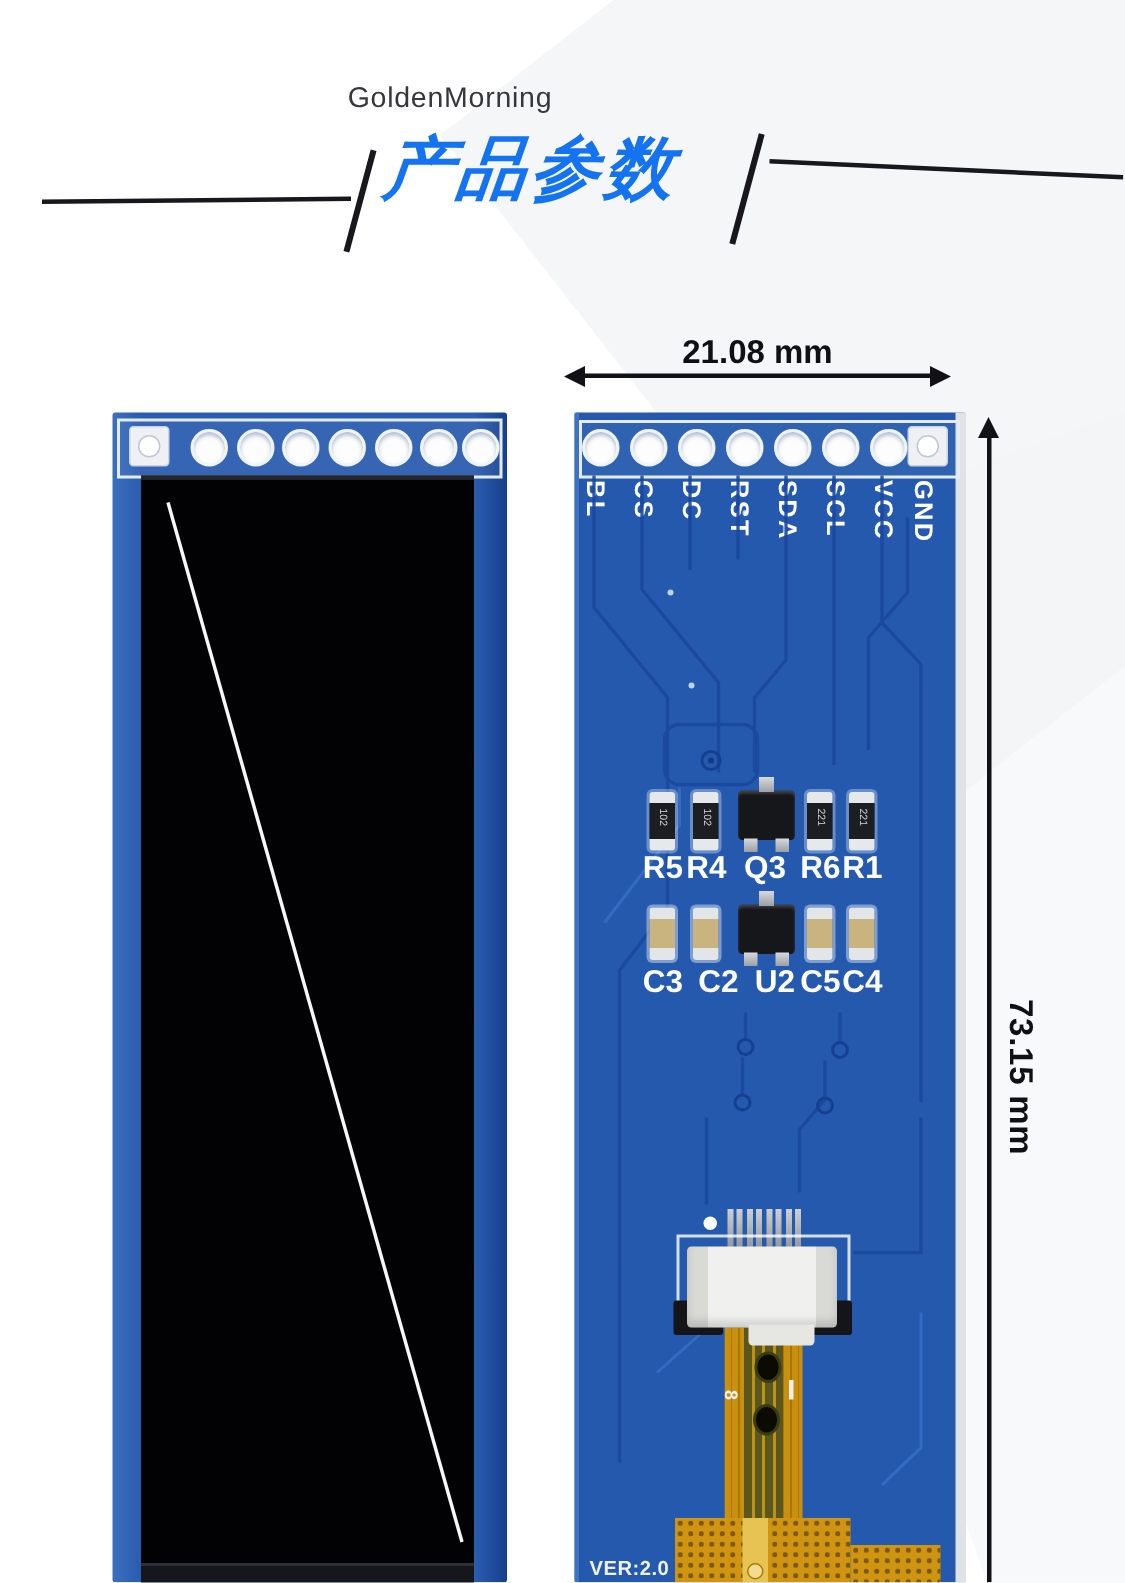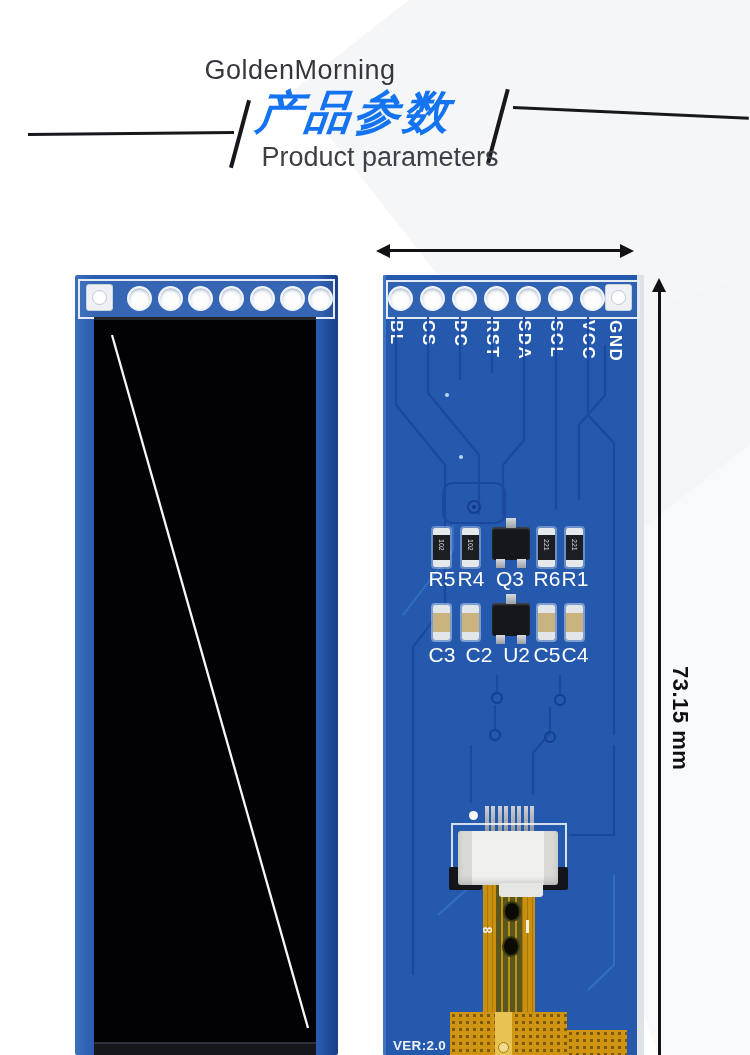--- a/index.html
+++ b/index.html
@@ -4,21 +4,21 @@
 <style>
   html,body{margin:0;padding:0;background:#fff;}
   #page{position:relative;width:750px;height:1055px;overflow:hidden;background:#fff;
         font-family:"Liberation Sans",sans-serif;}
   .shade{position:absolute;background:#f2f3f6;z-index:0;}
   #shade1{left:400px;top:-160px;width:620px;height:560px;transform:rotate(-38deg);opacity:.75;}
   #shade2{left:560px;top:300px;width:400px;height:900px;transform:rotate(-20deg);opacity:.5;}
 
   
   .brand{position:absolute;left:150px;top:55px;width:300px;text-align:center;
-         font-size:27px;color:#36363c;letter-spacing:.5px;z-index:3;}
+         font-size:19px;color:#36363c;letter-spacing:.5px;z-index:3;}
   .title-cn{position:absolute;left:256px;top:82px;width:240px;font-size:46px;font-weight:800;
             color:#1473f0;font-style:italic;transform:skewX(-6deg);letter-spacing:3px;
             white-space:nowrap;z-index:3;}
   .subtitle{position:absolute;left:235px;top:142px;width:290px;text-align:center;
             font-size:27px;color:#3e3e46;z-index:3;}
   .slash{position:absolute;width:4px;background:#17171c;z-index:3;}
   #slash-l{left:238px;top:99px;height:70px;transform:rotate(15deg);}
   #slash-r{left:496px;top:88px;height:76px;transform:rotate(15deg);}
   .hline{position:absolute;height:3px;background:#17171c;z-index:3;}
   #hline-l{left:28px;top:132px;width:206px;transform:rotate(-.6deg);}
@@ -73,21 +73,21 @@
         font-size:7px;color:#d4d8dd;line-height:7px;}
   .cap{position:absolute;width:17px;height:35px;border-radius:2px;z-index:2;
         background:linear-gradient(180deg,#e3e6e9 0 22%,#c9b37f 22% 78%,#e3e6e9 78%);
         box-shadow:0 0 0 2px rgba(235,241,248,.45);}
   .sot23{position:absolute;width:38px;height:33px;background:#16171b;border-radius:3px;z-index:2;
         box-shadow:inset 0 2px 2px rgba(255,255,255,.18);}
   .sot23 .leg{position:absolute;background:linear-gradient(180deg,#d7dadd,#9aa0a7);}
   .sot23 .leg.t{left:14px;top:-9px;width:10px;height:10px;}
   .sot23 .leg.b1{left:4px;bottom:-8px;width:9px;height:9px;}
   .sot23 .leg.b2{left:25px;bottom:-8px;width:9px;height:9px;}
-  .comp-label{position:absolute;width:40px;text-align:center;font-size:21px;font-weight:400;color:#fff;z-index:2;}
+  .comp-label{position:absolute;width:40px;text-align:center;font-size:21px;font-weight:700;color:#fff;z-index:2;}
 
   
   .conn-pin{position:absolute;top:531px;width:4px;height:27px;z-index:2;
         background:linear-gradient(180deg,#cdd1d5,#8f959c);}
   #silk-box{position:absolute;left:68px;top:548px;width:112px;height:50px;border:2px solid rgba(255,255,255,.8);z-index:2;}
   #silk-dot{position:absolute;left:86px;top:536px;width:9px;height:9px;border-radius:50%;background:#fff;z-index:3;}
   .clamp{position:absolute;top:592px;height:23px;background:#141518;border-radius:2px;z-index:3;}
   #clamp-l{left:66px;width:33px;} #clamp-r{left:153px;width:32px;}
   #conn-body{position:absolute;left:75px;top:556px;width:100px;height:54px;z-index:4;border-radius:3px;
         background:linear-gradient(90deg,#d9dad6 0 14%,#f0f1ef 14% 86%,#d9dad6 86%);
@@ -117,22 +117,22 @@
 <div id="page">
   <div class="shade" id="shade1"></div>
   <div class="shade" id="shade2"></div>
 
   <div class="brand">GoldenMorning</div>
   <div class="hline" id="hline-l"></div>
   <div class="slash" id="slash-l"></div>
   <div class="title-cn">产品参数</div>
   <div class="slash" id="slash-r"></div>
   <div class="hline" id="hline-r"></div>
-  <div class="subtitle">Product parameters</div>
-
+
+  <div class="dim-text" id="dim-w">21.08 mm</div>
   <div class="arrowhead" id="ah-left"></div>
   <div class="dimline" id="dimline-w"></div>
   <div class="arrowhead" id="ah-right"></div>
 
   <div class="arrowhead" id="ah-up"></div>
   <div class="dimline" id="dimline-h"></div>
   <div class="dim-text" id="dim-h">73.15 mm</div>
 
   <div class="module" id="front">
     <div class="pinstrip">

